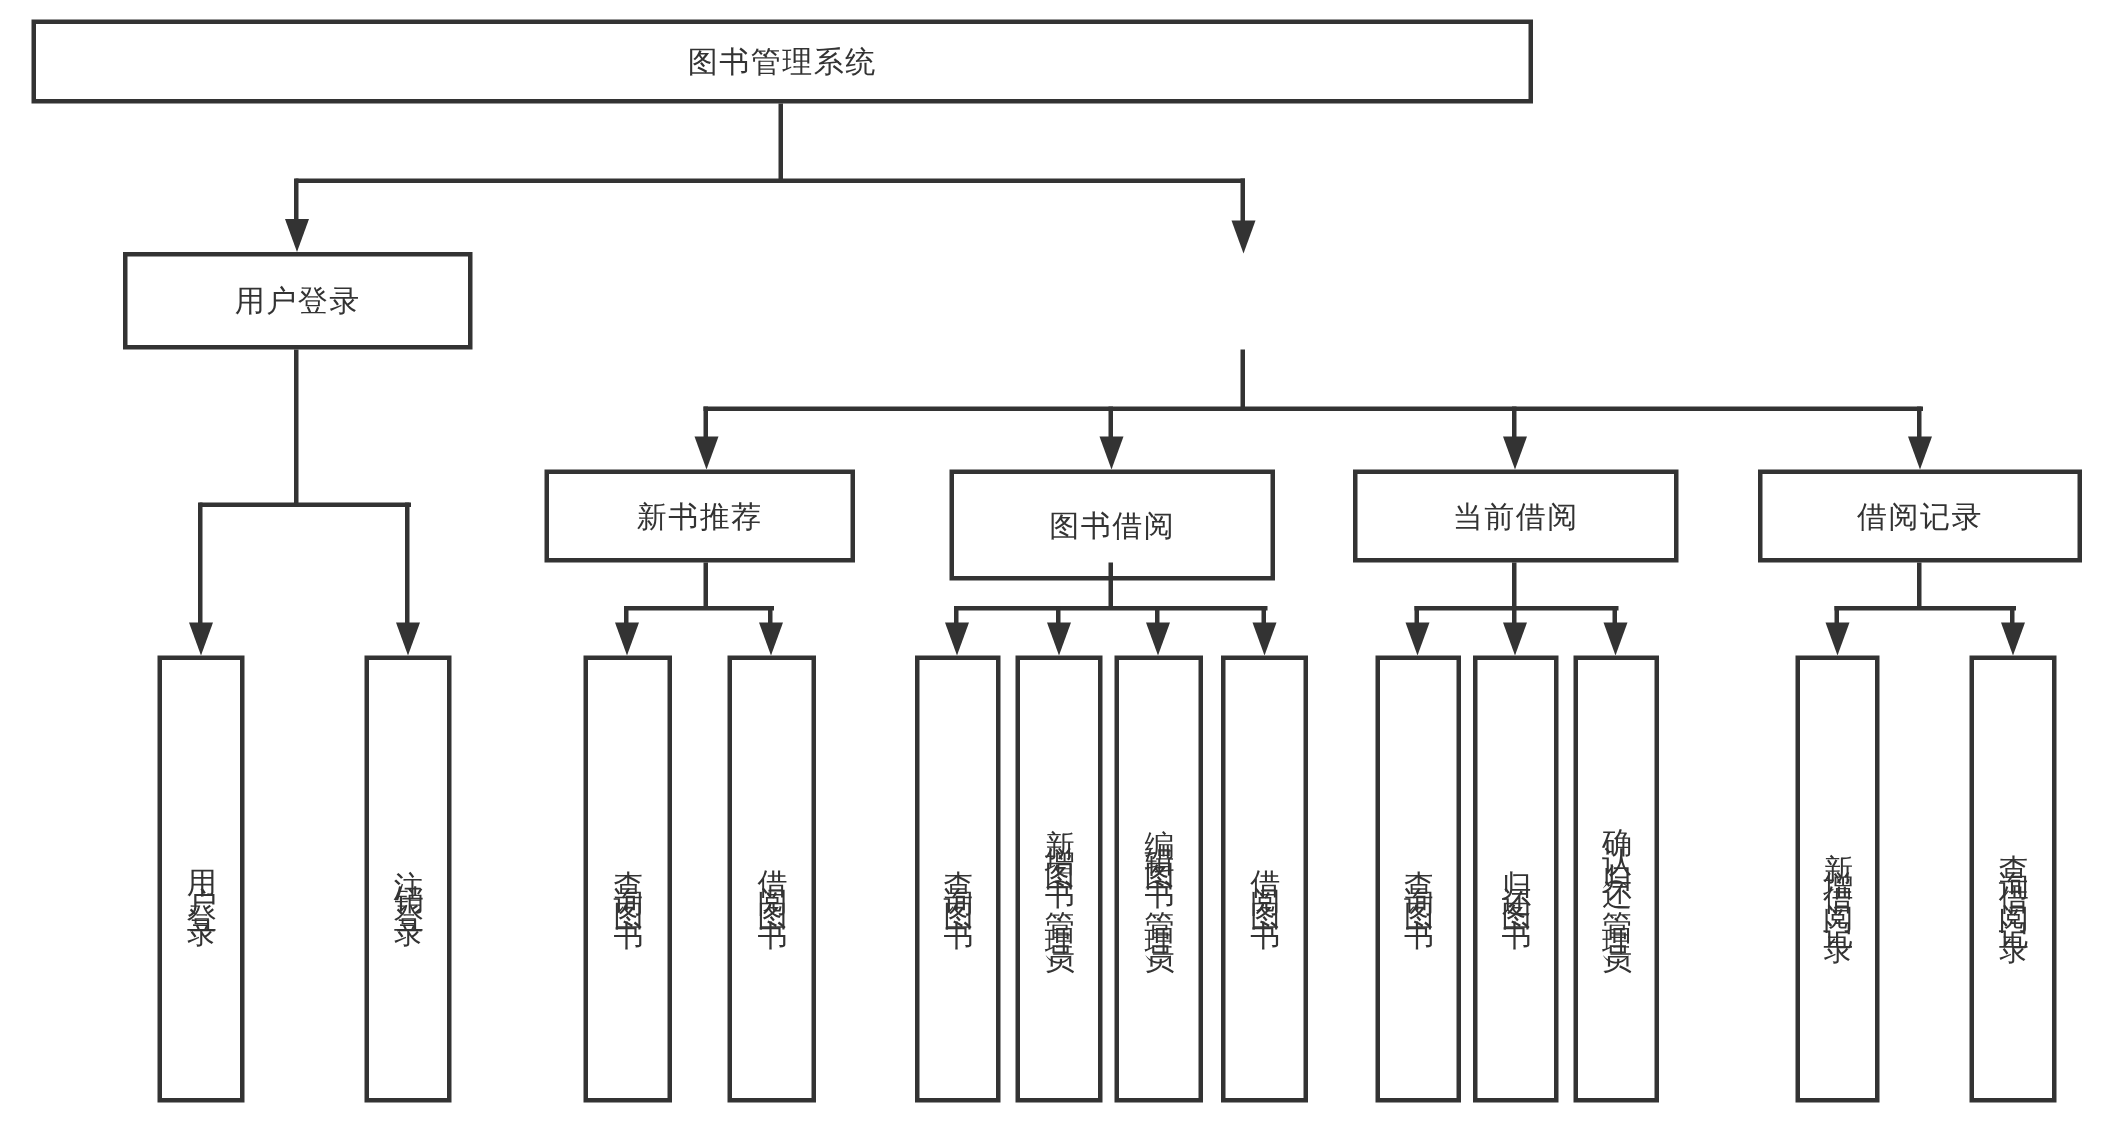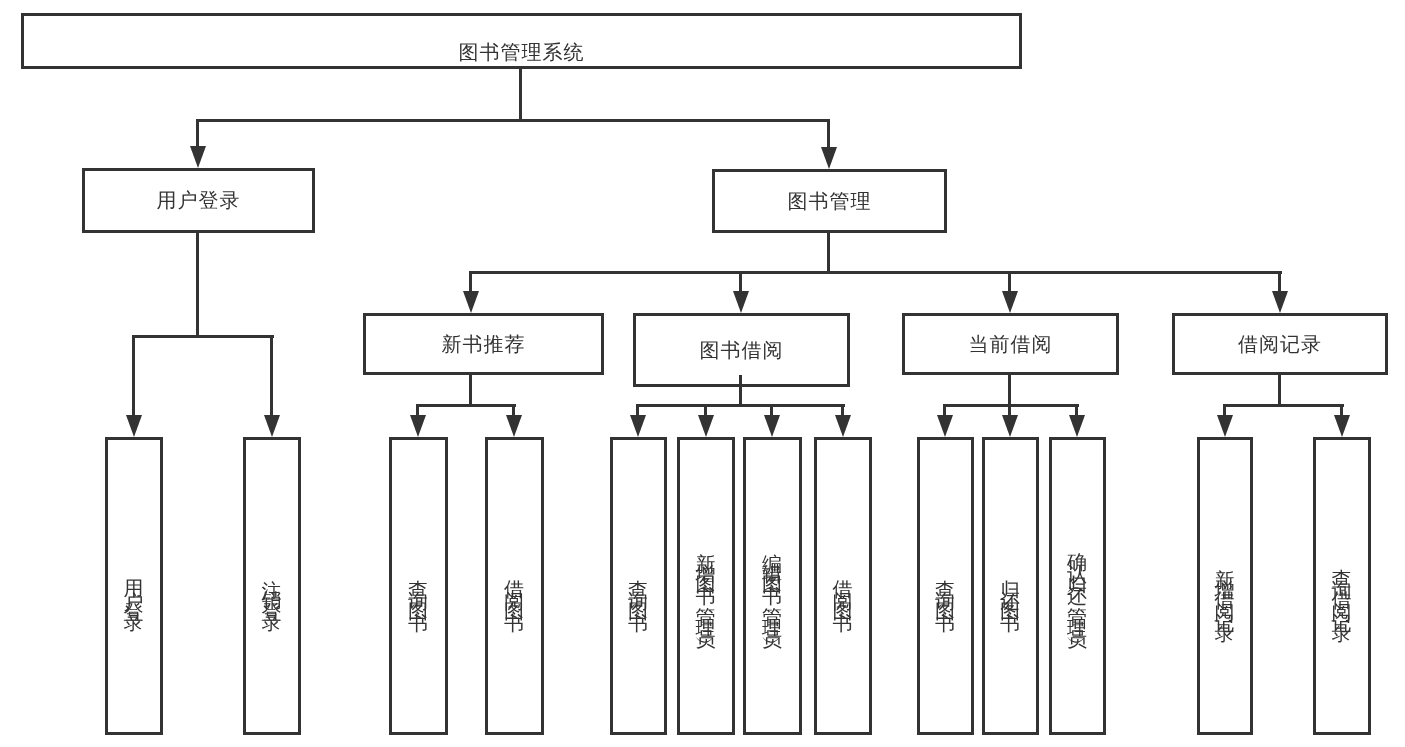--- a/index.html
+++ b/index.html
@@ -65,57 +65,54 @@
     letter-spacing: 1px;
     white-space: nowrap;
     z-index: 5;
   }
 </style>
 </head>
 <body>
 
 <div class="canvas">
 
-  <div class="box" style="left:21px; top:13px; width:1001px; height:56px;align-items:flex-end;">
+  <div class="box" style="left:21px; top:13px; width:1001px; height:56px;">
     <span class="hlabel">图书管理系统</span>
   </div>
 
   <div class="ln" style="left:519px; top:69px; width:3px; height:52px;"></div>
   <div class="ln" style="left:197px; top:119px; width:633px; height:3px;"></div>
   <div class="ln" style="left:196px; top:119px; width:3px; height:29px;"></div>
   <div class="arw" style="left:190px; top:146px;"></div>
   <div class="ln" style="left:827px; top:119px; width:3px; height:30px;"></div>
   <div class="arw" style="left:821px; top:147px;"></div>
 
   <div class="box" style="left:82px; top:168px; width:233px; height:65px;">
     <span class="hlabel">用户登录</span>
-  </div>
-  <div class="box" style="left:712px; top:169px; width:235px; height:64px;">
-    <span class="hlabel">图书管理</span>
   </div>
 
   <div class="ln" style="left:196px; top:233px; width:3px; height:104px;"></div>
   <div class="ln" style="left:133px; top:335px; width:141px; height:3px;"></div>
   <div class="ln" style="left:132px; top:335px; width:3px; height:82px;"></div>
   <div class="arw" style="left:126px; top:415px;"></div>
   <div class="ln" style="left:270px; top:335px; width:3px; height:82px;"></div>
   <div class="arw" style="left:264px; top:415px;"></div>
 
   <div class="ln" style="left:827px; top:233px; width:3px; height:41px;"></div>
   <div class="ln" style="left:469px; top:271px; width:813px; height:3px;"></div>
   <div class="ln" style="left:469px; top:271px; width:3px; height:22px;"></div>
   <div class="arw" style="left:463px; top:291px;"></div>
   <div class="ln" style="left:739px; top:271px; width:3px; height:22px;"></div>
   <div class="arw" style="left:733px; top:291px;"></div>
   <div class="ln" style="left:1008px; top:271px; width:3px; height:22px;"></div>
   <div class="arw" style="left:1002px; top:291px;"></div>
   <div class="ln" style="left:1278px; top:271px; width:3px; height:22px;"></div>
   <div class="arw" style="left:1272px; top:291px;"></div>
 
-  <div class="box" style="left:363px; top:313px; width:241px; height:62px;text-align:right;">
+  <div class="box" style="left:363px; top:313px; width:207px; height:62px;text-align:right;">
     <span class="hlabel">新书推荐</span>
   </div>
   <div class="box" style="left:633px; top:313px; width:217px; height:74px;">
     <span class="hlabel">图书借阅</span>
   </div>
   <div class="box" style="left:902px; top:313px; width:217px; height:62px;">
     <span class="hlabel">当前借阅</span>
   </div>
   <div class="box" style="left:1172px; top:313px; width:216px; height:62px;">
     <span class="hlabel">借阅记录</span>

